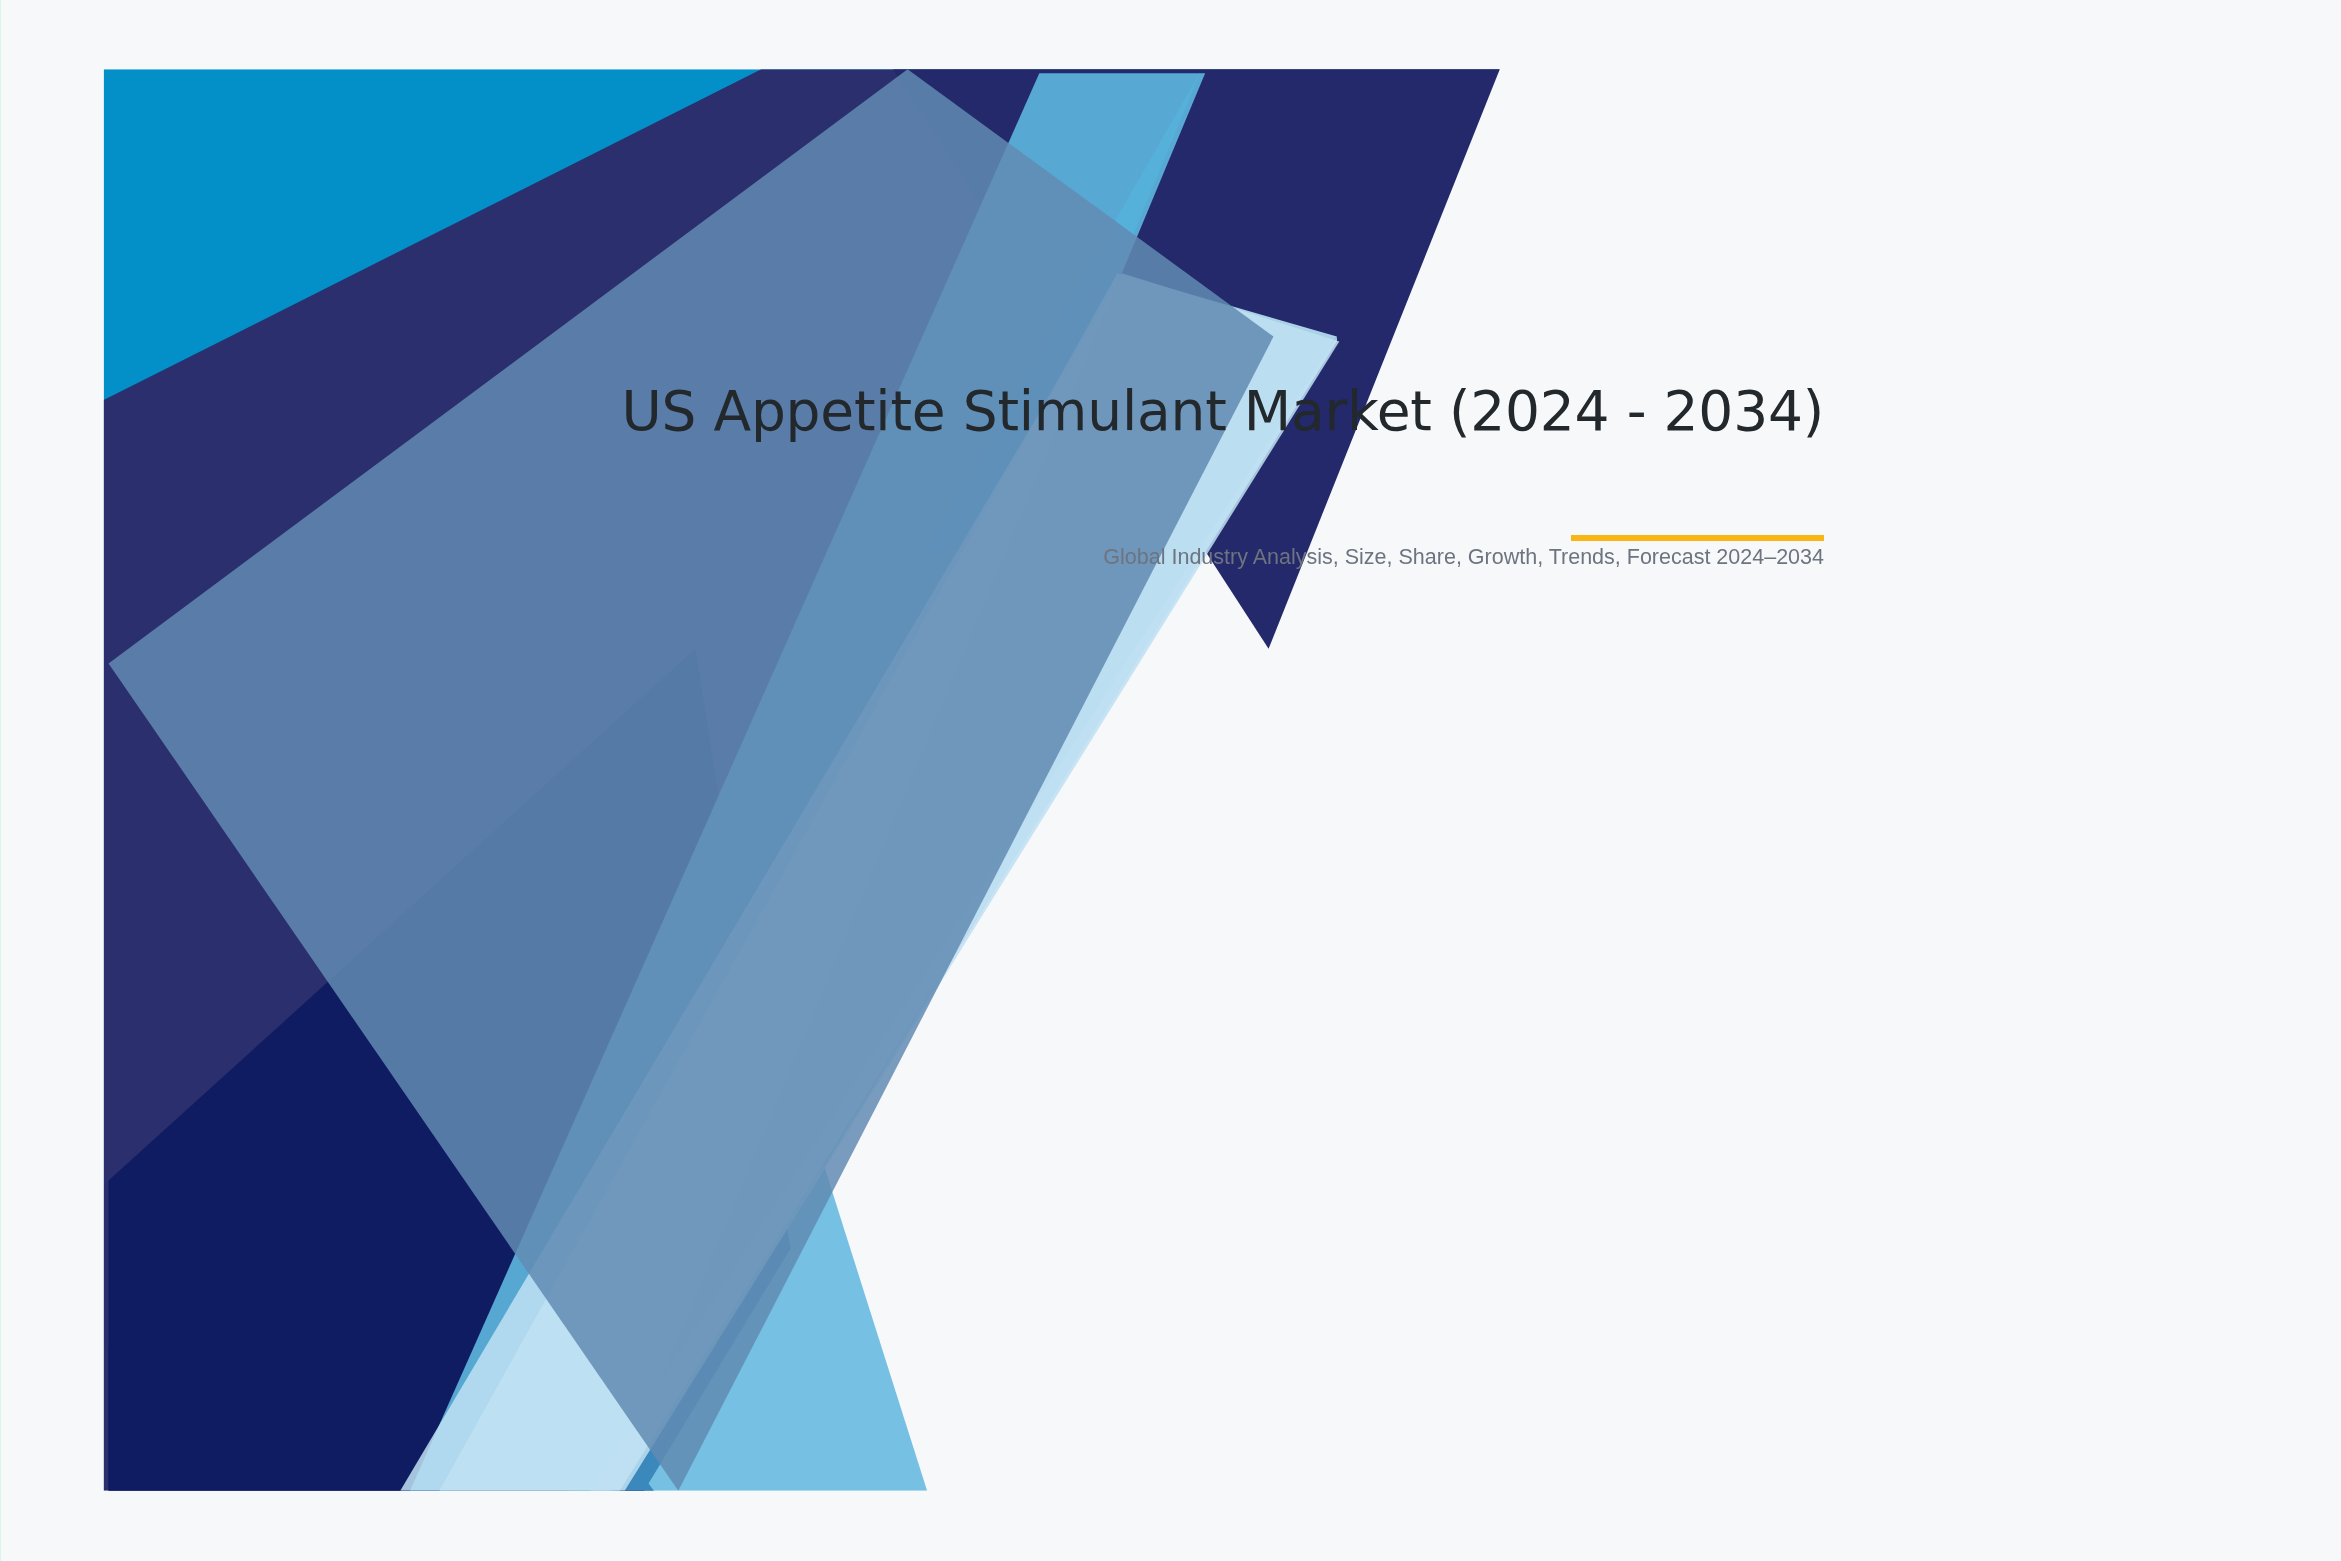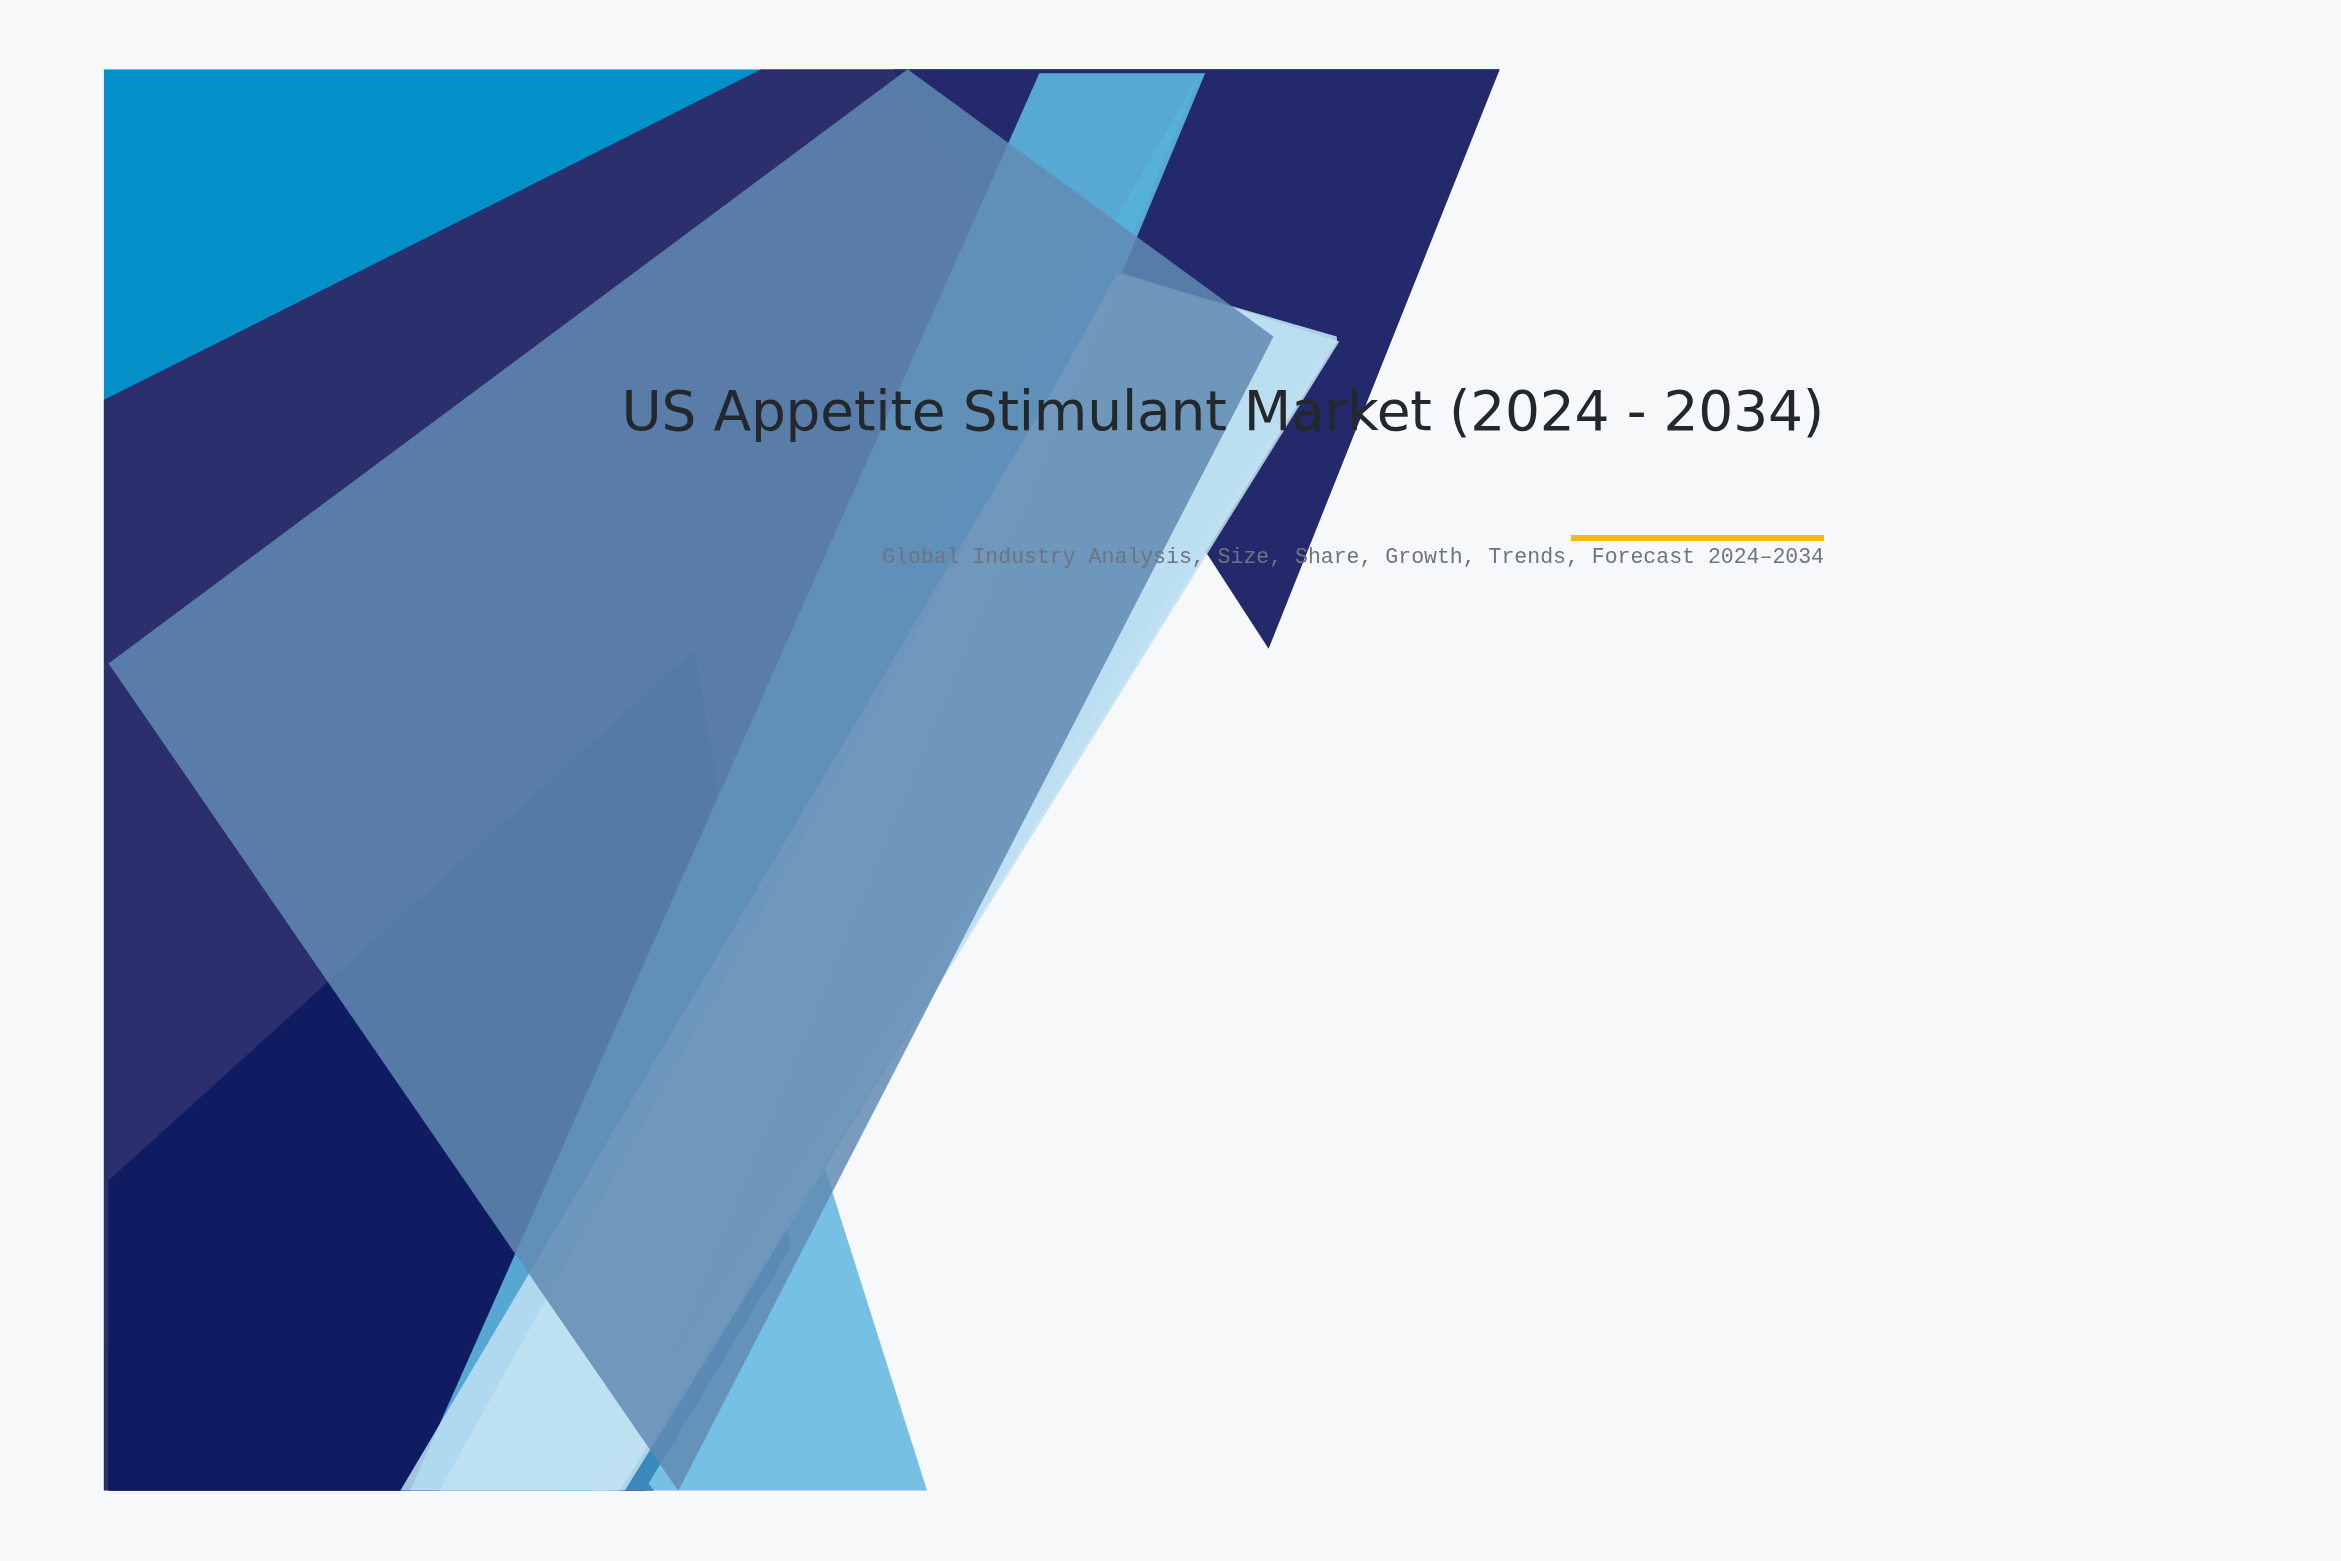--- a/index.html
+++ b/index.html
@@ -11,21 +11,21 @@
     height: 1561px;
     background: #F7F8FA;
     font-family: "DejaVu Sans", sans-serif;
     overflow: hidden;
   }
 
   #slide {
     position: relative;
     width: 1922px;
     height: 1561px;
-    background: #fef9c3;
+    background: #86efac;
   }
 
   
   #artwork {
     position: absolute;
     left: 0;
     top: 0;
     width: 2342px;
     height: 1561px;
     pointer-events: none;
@@ -72,21 +72,21 @@
     width: 253px;
     height: 6.3px;
     background: #F9B514;
     z-index: 3;
   }
 
   #page-subtitle {
     display: block;
     margin: 0;
     padding-top: 94px;
-    font-family: Liberation Mono, monospace;
+    font-family: Liberation Sans, sans-serif;
     font-weight: 400;
     font-size: 21.5px;
     line-height: 1.42;
     color: #6D7480;
     text-align: right;
   }
 </style>
 </head>
 <body>
 

